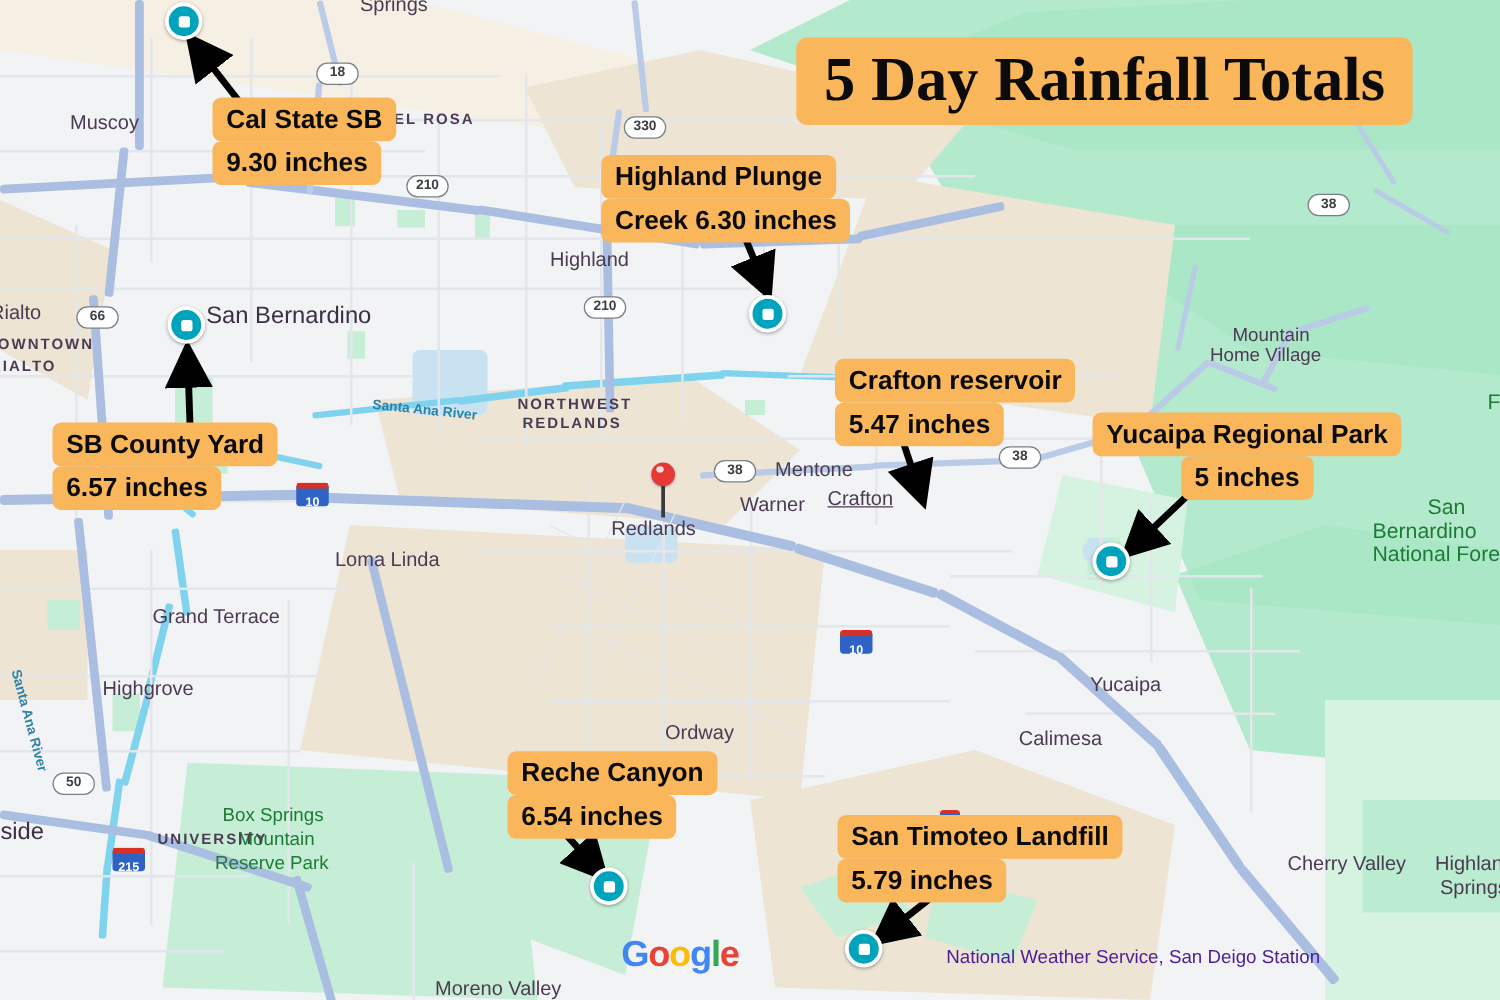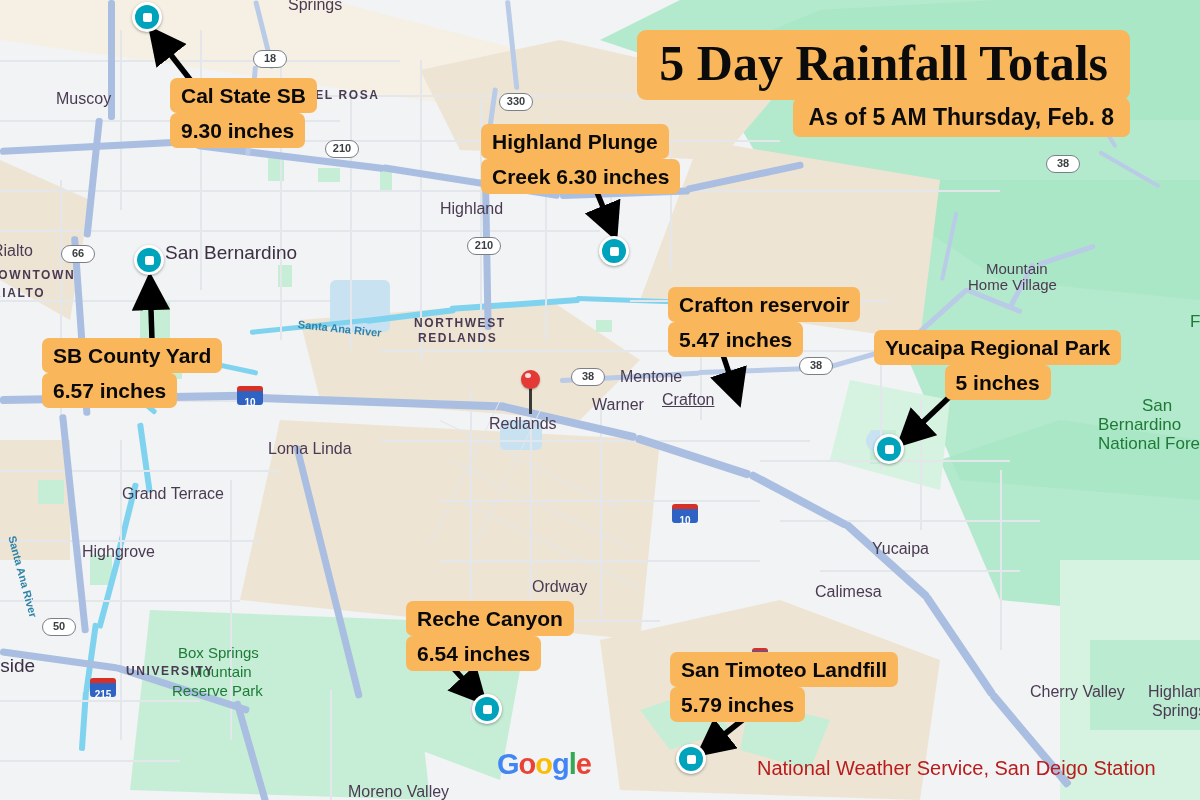--- a/index.html
+++ b/index.html
@@ -68,21 +68,21 @@
   
   .titlewrap{position:absolute;display:flex;flex-direction:column;align-items:flex-end;}
   .title-main{background:#F9B65B;color:#0B0B0B;font-family:"Liberation Serif",serif;
               font-weight:700;font-size:50px;line-height:58px;padding:4px 22px 8px 22px;
               border-radius:9px;white-space:nowrap;}
   .title-sub{background:#F9B65B;color:#0B0B0B;font-family:"Liberation Sans",sans-serif;
              font-weight:700;font-size:23px;line-height:29px;padding:5px 16px;
              border-radius:7px;white-space:nowrap;margin-top:-2px;}
 
   
-  .credit{position:absolute;font-size:20px;color:#b91c1c;white-space:nowrap;
+  .credit{position:absolute;font-size:15px;color:#4c1d95;white-space:nowrap;
           font-family:"Liberation Sans",sans-serif;}
   .glogo{position:absolute;font-family:"Liberation Sans",sans-serif;font-size:29px;
          font-weight:600;letter-spacing:-1px;white-space:nowrap;}
   .glogo span{display:inline-block;}
 </style>
 </head>
 <body>
 
 <div id="stage">
 
@@ -371,21 +371,20 @@
     <div class="ln">6.54 inches</div>
   </div>
 
   <div class="callout" style="left:670px;top:652px;">
     <div class="ln">San Timoteo Landfill</div>
     <div class="ln">5.79 inches</div>
   </div>
 
   <div class="titlewrap" style="left:630px;top:30px;width:500px;">
     <div class="title-main">5 Day Rainfall Totals</div>
-    <div class="title-sub">As of 5 AM Thursday, Feb. 8</div>
   </div>
 
   <div class="credit" style="left:757px;top:757px;">National Weather Service, San Deigo Station</div>
 
   <div class="glogo" style="left:497px;top:748px;">
     <span style="color:#4285F4;">G</span><span style="color:#EA4335;">o</span><span style="color:#FBBC05;">o</span><span style="color:#4285F4;">g</span><span style="color:#34A853;">l</span><span style="color:#EA4335;">e</span>
   </div>
 
 </div>
 

